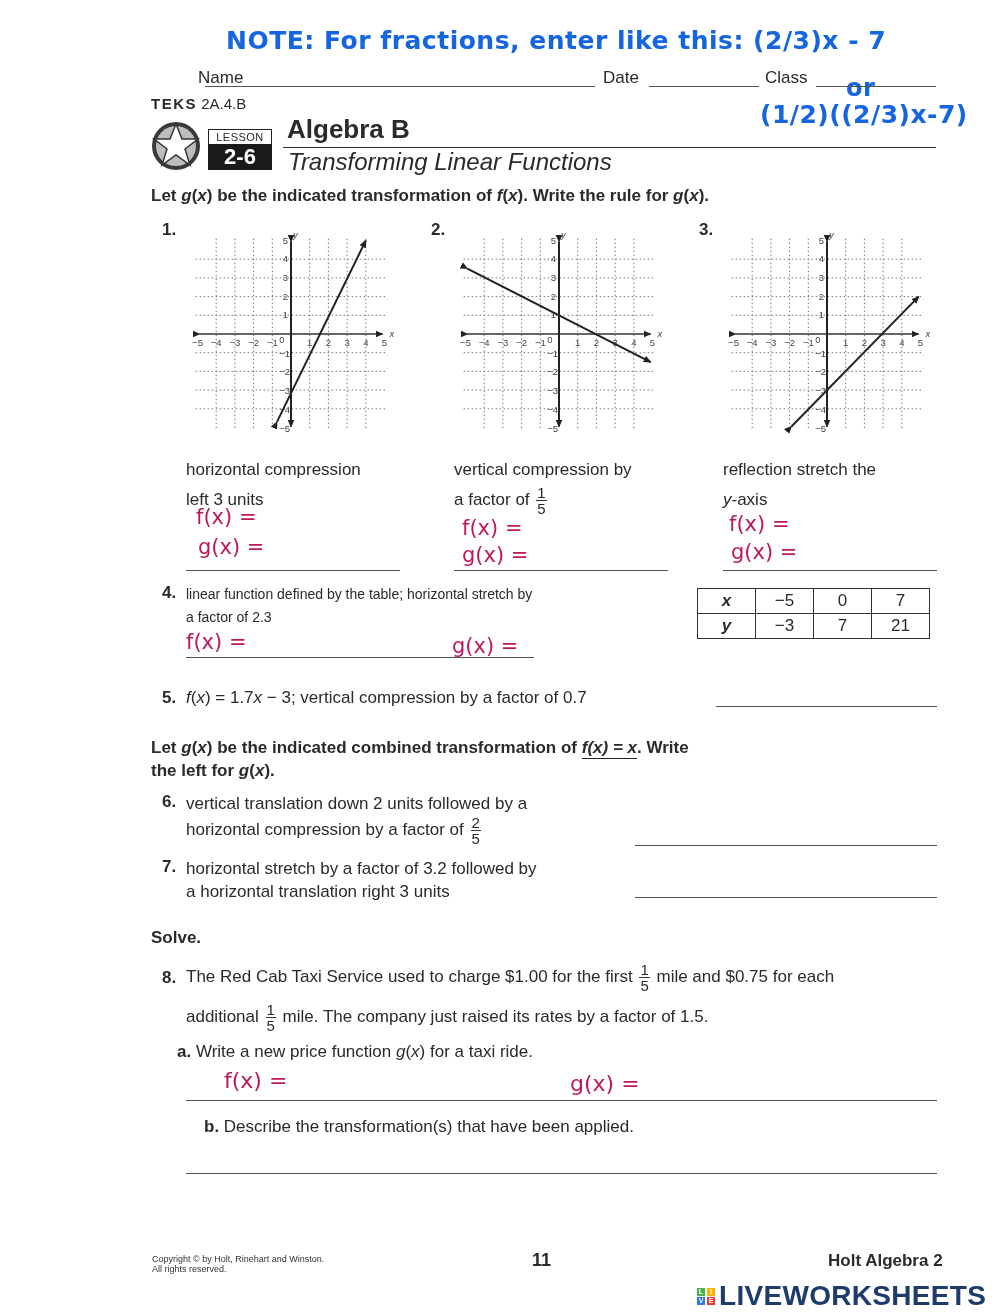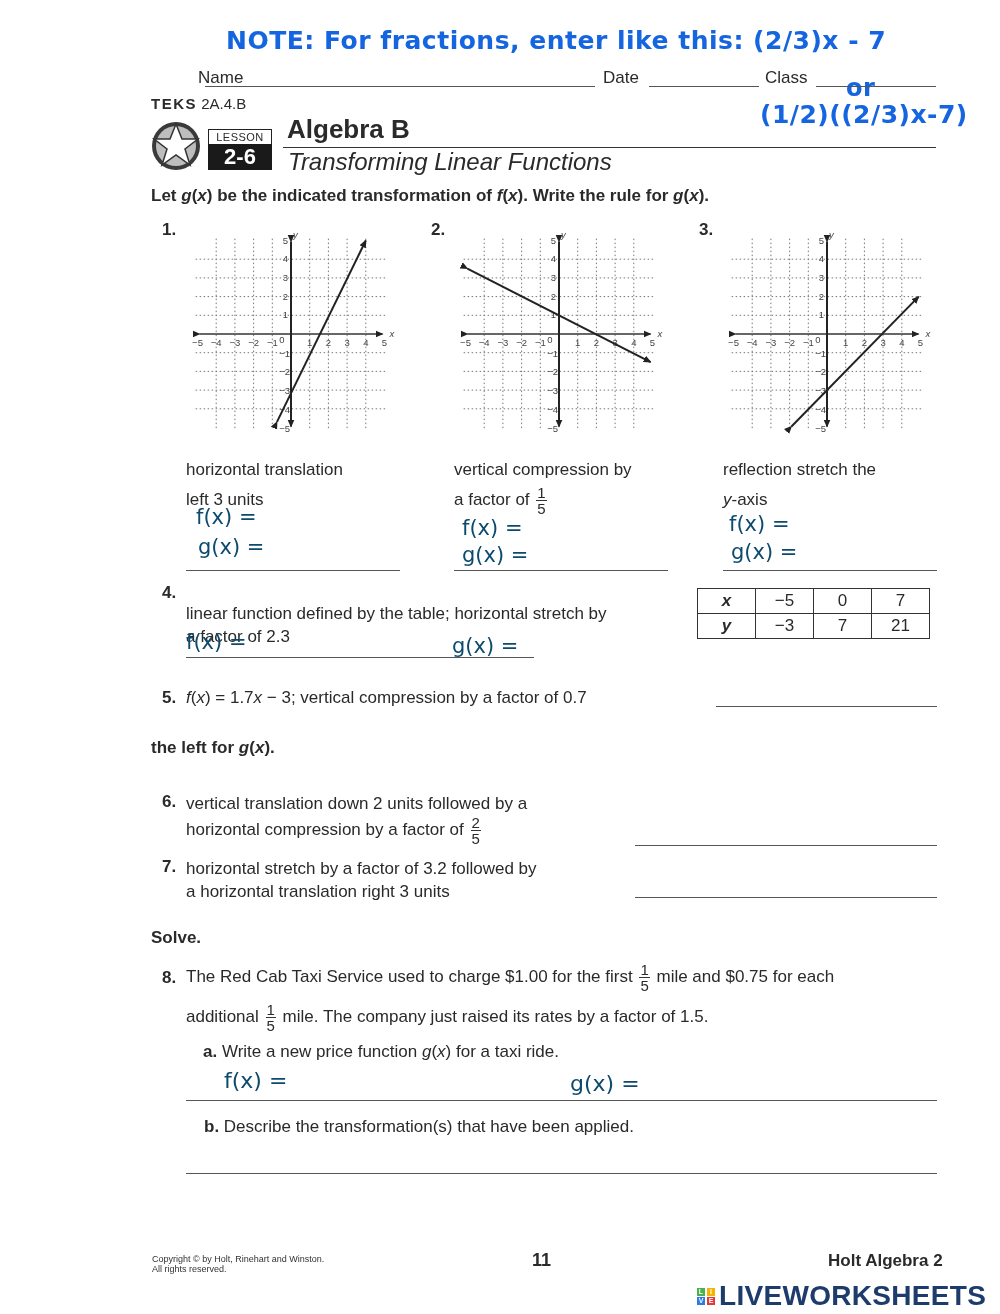--- a/index.html
+++ b/index.html
@@ -1,19 +1,19 @@
 <!DOCTYPE html>
 <html><head>
 <meta charset="utf-8">
 <style>
   html, body { margin:0; padding:0; background:#ffffff; }
   body { width:1000px; height:1314px; position:relative; overflow:hidden;
          font-family:"Liberation Sans", sans-serif; color:#2a2a2a; }
   .abs { position:absolute; }
-  .hand { font-family:"DejaVu Sans", sans-serif; color:#0c4a6e; font-weight:normal; }
+  .hand { font-family:"DejaVu Sans", sans-serif; color:#be185d; font-weight:normal; }
   .note { font-family:"DejaVu Sans", sans-serif; color:#1565e0; font-weight:bold; letter-spacing:0.5px; }
   .line { position:absolute; height:1px; background:#555; }
   .bold { font-weight:bold; }
   .it { font-style:italic; }
   .frac { display:inline-flex; flex-direction:column; align-items:center; vertical-align:middle;
           font-size:15px; line-height:15px; margin:0 2px; }
   .frac .n { border-bottom:1px solid #333; padding:0 1px; }
   .num { font-weight:bold; color:#2a2a2a; }
   table.xy { border-collapse:collapse; font-size:17px; }
   table.xy td { border:1.5px solid #333; width:57px; height:24px; text-align:center; padding:0; }
@@ -215,21 +215,21 @@
       <text x="117" y="17.5" text-anchor="end">5</text>
       <text x="119" y="130.7" text-anchor="end">−1</text>
       <text x="119" y="149.4" text-anchor="end">−2</text>
       <text x="119" y="168.1" text-anchor="end">−3</text>
       <text x="119" y="186.8" text-anchor="end">−4</text>
       <text x="119" y="205.5" text-anchor="end">−5</text>
       <line x1="84.47" y1="200.565" x2="211.63" y2="70.6" stroke="#222" stroke-width="2" marker-start="url(#ah2)" marker-end="url(#ah2)"></line>
     </svg></div>
 
 <div class="abs" style="left:186px; top:455px; font-size:17px; line-height:30px;">
-  <div>horizontal translation</div>
+  <div>horizontal compression</div>
   <div>left 3 units</div>
 </div>
 <div class="abs hand" style="left:196px; top:505px; font-size:21px;">f(x) =</div>
 <div class="abs hand" style="left:198px; top:535px; font-size:21px;">g(x) =</div>
 <div class="line" style="left:186px; top:570px; width:214px;"></div>
 
 <div class="abs" style="left:454px; top:455px; font-size:17px; line-height:30px;">
   <div>vertical compression by</div>
   <div><span>a factor of</span>
     <span class="frac">
@@ -243,21 +243,21 @@
 
 <div class="abs" style="left:723px; top:455px; font-size:17px; line-height:30px;">
   <div>reflection stretch the</div>
   <div><span class="it">y</span><span>-axis</span></div>
 </div>
 <div class="abs hand" style="left:729px; top:512px; font-size:21px;">f(x) =</div>
 <div class="abs hand" style="left:731px; top:540px; font-size:21px;">g(x) =</div>
 <div class="line" style="left:723px; top:570px; width:214px;"></div>
 
 <div class="abs num" style="left:162px; top:583px; font-size:17px;">4.</div>
-<div class="abs" style="left:186px; top:583px; font-size:17px; line-height:23px;margin-top:19px;">
+<div class="abs" style="left:186px; top:583px; font-size:14px; line-height:23px;">
   <div>linear function defined by the table; horizontal stretch by</div>
   <div>a factor of 2.3</div>
 </div>
 <div class="abs hand" style="left:186px; top:630px; font-size:21px;">f(x) =</div>
 <div class="abs hand" style="left:452px; top:634px; font-size:21px;">g(x) =</div>
 <div class="line" style="left:186px; top:657px; width:348px;"></div>
 
 <table class="xy abs" style="left:697px; top:588px;">
   <tbody>
       <tr>
@@ -275,20 +275,21 @@
 </tbody>
   </table>
 
 <div class="abs num" style="left:162px; top:688px; font-size:17px;">5.</div>
 <div class="abs" style="left:186px; top:688px; font-size:17px;">
   <span class="it">f</span>(<span class="it">x</span><span>) = 1.7</span><span class="it">x</span><span> − 3; vertical compression by a factor of 0.7</span>
 </div>
 <div class="line" style="left:716px; top:706px; width:221px;"></div>
 
 <div class="abs bold" style="left:151px; top:736px; font-size:17px; line-height:23px;">
+  <div><span>Let </span><span class="it">g</span>(<span class="it">x</span>)<span> be the indicated combined transformation of </span><span class="it" style="border-bottom:1.5px solid #222; padding-bottom:1px;">f(x) = x</span><span>. Write</span></div>
   <div><span>the left for </span><span class="it">g</span>(<span class="it">x</span>)<span>.</span></div>
 </div>
 
 <div class="abs num" style="left:162px; top:792px; font-size:17px;">6.</div>
 <div class="abs" style="left:186px; top:792px; font-size:17px; line-height:23px;">
   <div>vertical translation down 2 units followed by a</div>
   <div><span>horizontal compression by a factor of</span>
     <span class="frac">
         <span class="n">2</span>
         <span>5</span>
@@ -315,21 +316,21 @@
 </div>
 <div class="abs" style="left:186px; top:1002px; font-size:17px;">
   <span>additional</span>
   <span class="frac">
       <span class="n">1</span>
       <span>5</span>
     </span>
   <span>mile. The company just raised its rates by a factor of 1.5.</span>
 </div>
 
-<div class="abs" style="left:203px; top:1042px; font-size:17px;">
+<div class="abs" style="left:177px; top:1042px; font-size:17px;">
   <span class="bold">a.</span>
   <span>Write a new price function </span><span class="it">g</span>(<span class="it">x</span>)<span> for a taxi ride.</span>
 </div>
 <div class="abs hand" style="left:224px; top:1068px; font-size:22px;">f(x) =</div>
 <div class="abs hand" style="left:570px; top:1071px; font-size:22px;">g(x) =</div>
 <div class="line" style="left:186px; top:1100px; width:751px;"></div>
 
 <div class="abs" style="left:204px; top:1117px; font-size:17px;">
   <span class="bold">b.</span>
   <span>Describe the transformation(s) that have been applied.</span>

